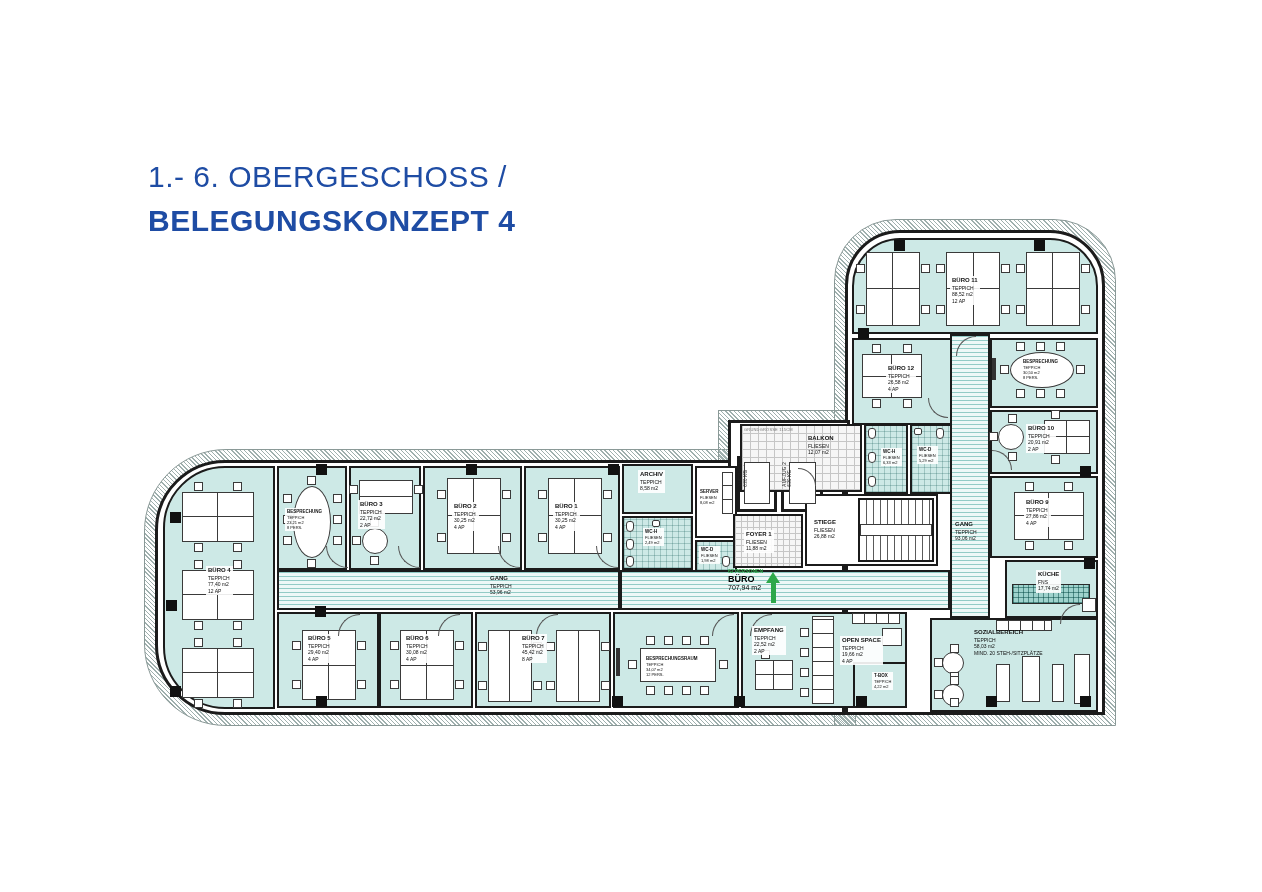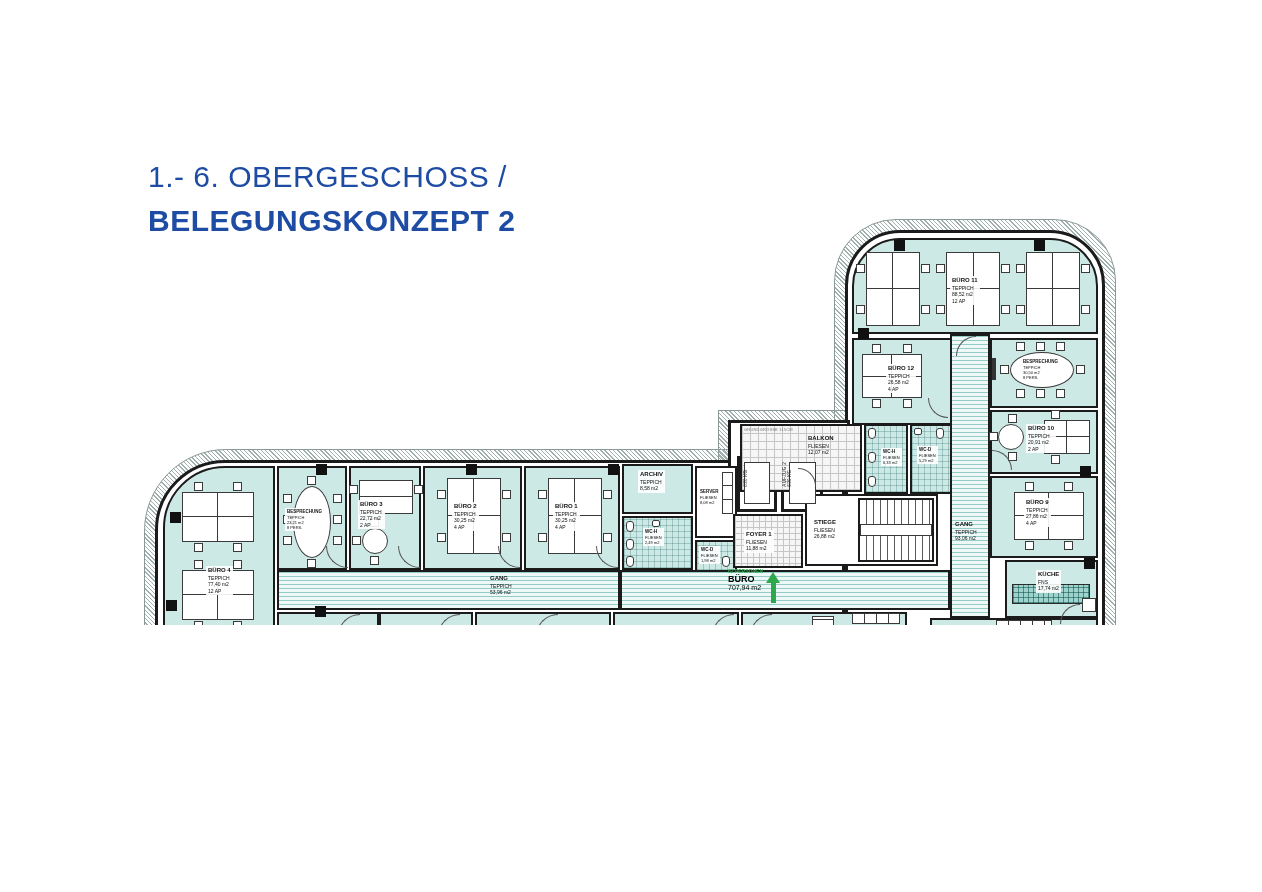--- a/index.html
+++ b/index.html
@@ -3,21 +3,21 @@
 <meta charset="utf-8">
 <style>
   :root{
     --teal:#cde9e6;
     --wall:#1b1b1b;
     --accent:#1e4ca4;
     --green:#2ea84a;
   }
   *{margin:0;padding:0;box-sizing:border-box}
   body{background:#fff;font-family:"Liberation Sans",sans-serif;}
-  .stage{position:relative;width:1262px;height:625px;background:#fff;overflow:hidden}
+  .stage{position:relative;width:1262px;height:892px;background:#fff;overflow:hidden}
   .title{position:absolute;left:148px;top:160px;color:var(--accent)}
   .title .l1{font-size:30px;font-weight:400;letter-spacing:.5px}
   .title .l2{font-size:30px;font-weight:700;letter-spacing:.5px;margin-top:10px}
 
   .facade{position:absolute;background:repeating-linear-gradient(45deg,#9fb0ae 0 1px,transparent 1px 3px);border:1px solid #8a9997}
   .shell{position:absolute;background:#fff;border:3px solid var(--wall)}
   .room{position:absolute;background:var(--teal);border:2px solid var(--wall)}
   .room.white{background:#fff}
   .wet{position:absolute;border:2px solid var(--wall);background-color:var(--teal);
        background-image:repeating-linear-gradient(0deg,rgba(20,90,85,.25) 0 1px,transparent 1px 6px),
@@ -74,21 +74,21 @@
      border-left:7.5px solid transparent;border-right:7.5px solid transparent;border-bottom:11px solid var(--green)}
   .ggr{position:absolute;z-index:5;font-size:4px;color:#777;letter-spacing:.2px}
 </style>
 </head>
 <body>
 
 <div class="stage">
 
   <div class="title">
     <div class="l1">1.- 6. OBERGESCHOSS /</div>
-    <div class="l2">BELEGUNGSKONZEPT 2</div>
+    <div class="l2">BELEGUNGSKONZEPT 4</div>
   </div>
 
   <div class="facade" style="left:144px;top:449px;width:712px;height:277px;border-radius:82px 0 0 82px"></div>
   <div class="facade" style="left:834px;top:219px;width:282px;height:507px;border-radius:62px 62px 0 0"></div>
   <div class="facade" style="left:718px;top:410px;width:134px;height:60px"></div>
 
   <div class="shell" style="left:155px;top:460px;width:690px;height:255px;border-radius:70px 0 0 70px;z-index:1"></div>
   <div class="shell" style="left:845px;top:230px;width:260px;height:485px;border-radius:55px 55px 0 0;z-index:1"></div>
   <div class="shell" style="left:728px;top:420px;width:122px;height:50px;z-index:1"></div>
 

